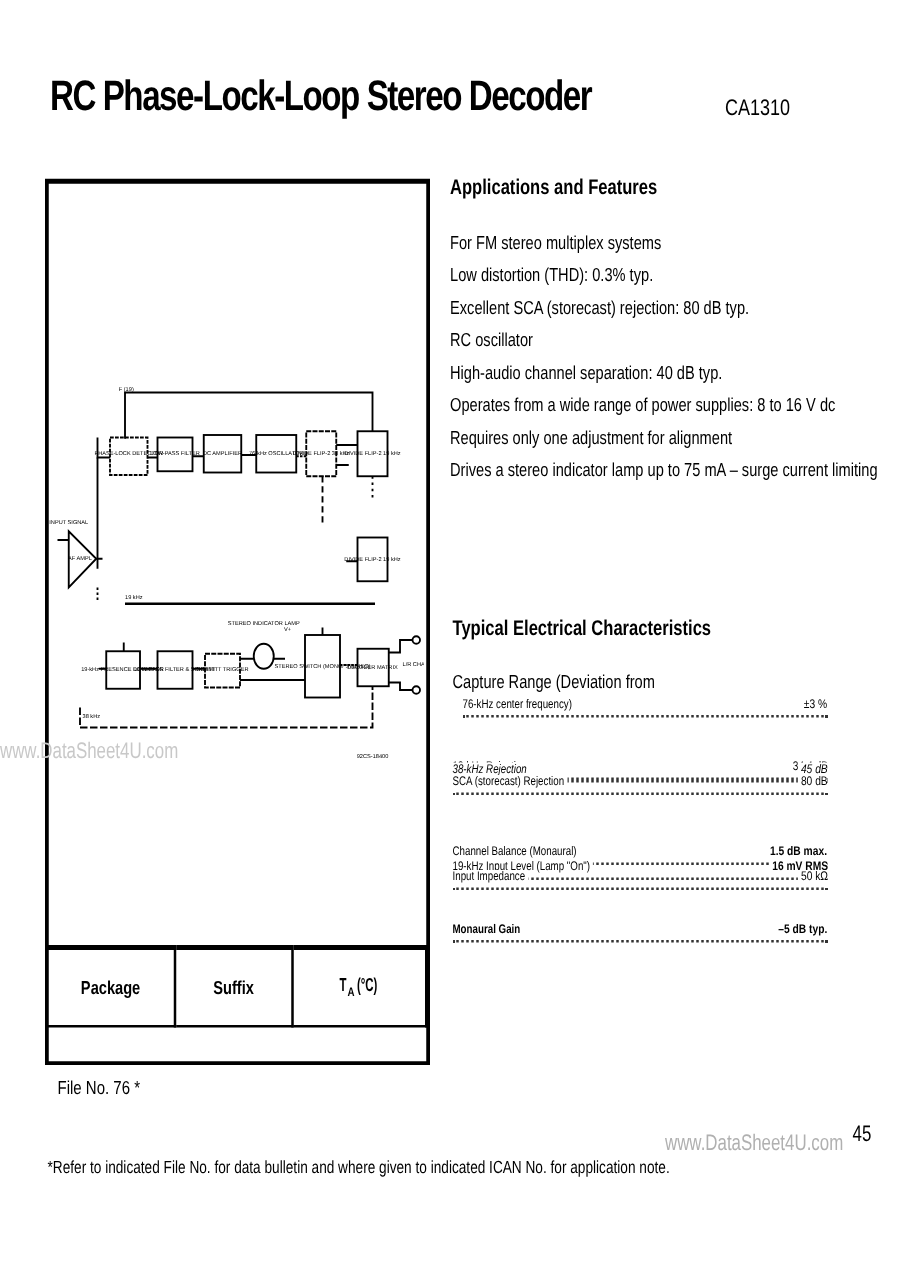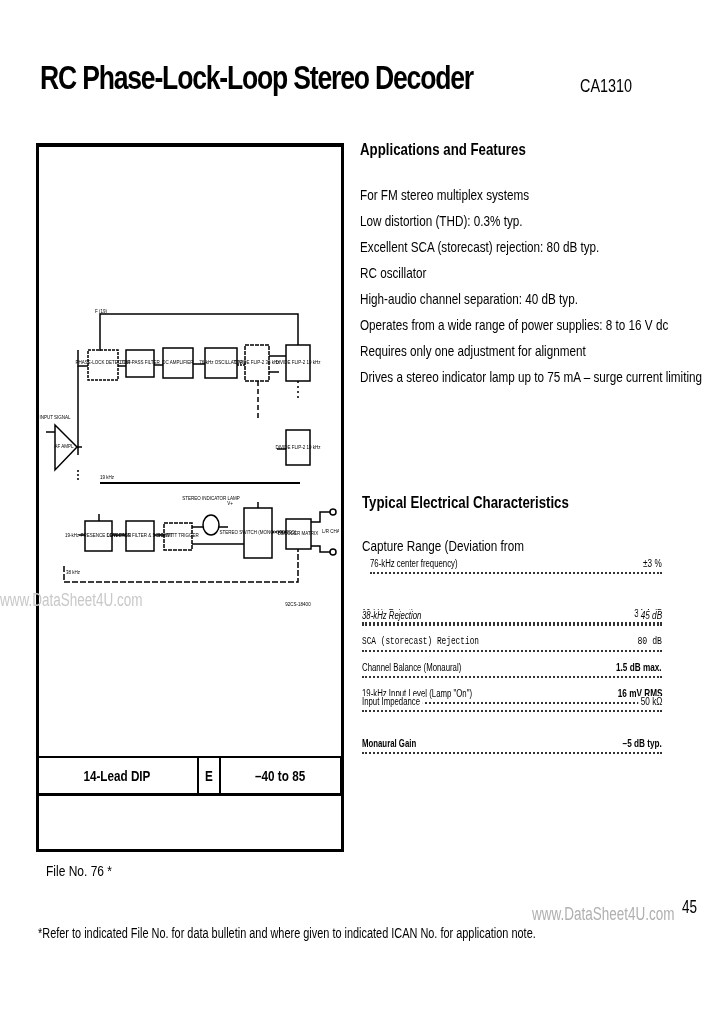--- a/index.html
+++ b/index.html
@@ -144,26 +144,26 @@
 <div class="spec-row" style="top:608px;">
   <span class="dots"></span>
   <span class="lbl">19-kHz Rejection</span>
   <span class="val">34.4 dB</span>
 </div>
 <div class="spec-row" style="top:610px;font-style:italic;">
   <span class="dots"></span>
   <span class="lbl">38-kHz Rejection</span>
   <span class="val">45 dB</span>
 </div>
-<div class="spec-row" style="top:636px;font-family:Liberation Mono, monospace;">
+<div class="spec-row" style="top:620px;">
   <span class="dots"></span>
   <span class="lbl">SCA (storecast) Rejection</span>
   <span class="val">80 dB</span>
 </div>
-<div class="spec-row" style="top:662px;">
+<div class="spec-row" style="top:676px;">
   <span class="dots"></span>
   <span class="lbl">Channel Balance (Monaural)</span>
   <span class="val bold">1.5 dB max.</span>
 </div>
 <div class="spec-row" style="top:688px;">
   <span class="dots"></span>
   <span class="lbl">19-kHz Input Level (Lamp "On")</span>
   <span class="val bold">16 mV RMS</span>
 </div>
 <div class="spec-row" style="top:738px;">
@@ -172,24 +172,24 @@
   <span class="val bold">–5 dB typ.</span>
 </div>
 <div class="spec-row" style="top:696px;">
   <span class="dots"></span>
   <span class="lbl">Input Impedance</span>
   <span class="val">50 kΩ</span>
 </div>
 
 <table class="pkg">
   <tbody>
-  <tr class="body">
-    <td><span>14-Lead DIP</span></td>
-    <td><span>E</span></td>
-    <td><span>–40 to 85</span></td>
+      <tr class="head">
+    <td style="width:101px;"><span>Package</span></td>
+    <td style="width:92px;"><span>Suffix</span></td>
+    <td><span><span>T</span><sub style="font-size:10px;">A</sub><span> (°C)</span></span></td>
   </tr>
 </tbody>
   </table>
 
 <div class="abs fileno">File No. 76 *</div>
 <div class="abs footnote">*Refer to indicated File No. for data bulletin and where given to indicated ICAN No. for application note.</div>
 <div class="abs pagenum">45</div>
 <div class="abs wm wm1">www.DataSheet4U.com</div>
 <div class="abs wm wm2">www.DataSheet4U.com</div>
 

